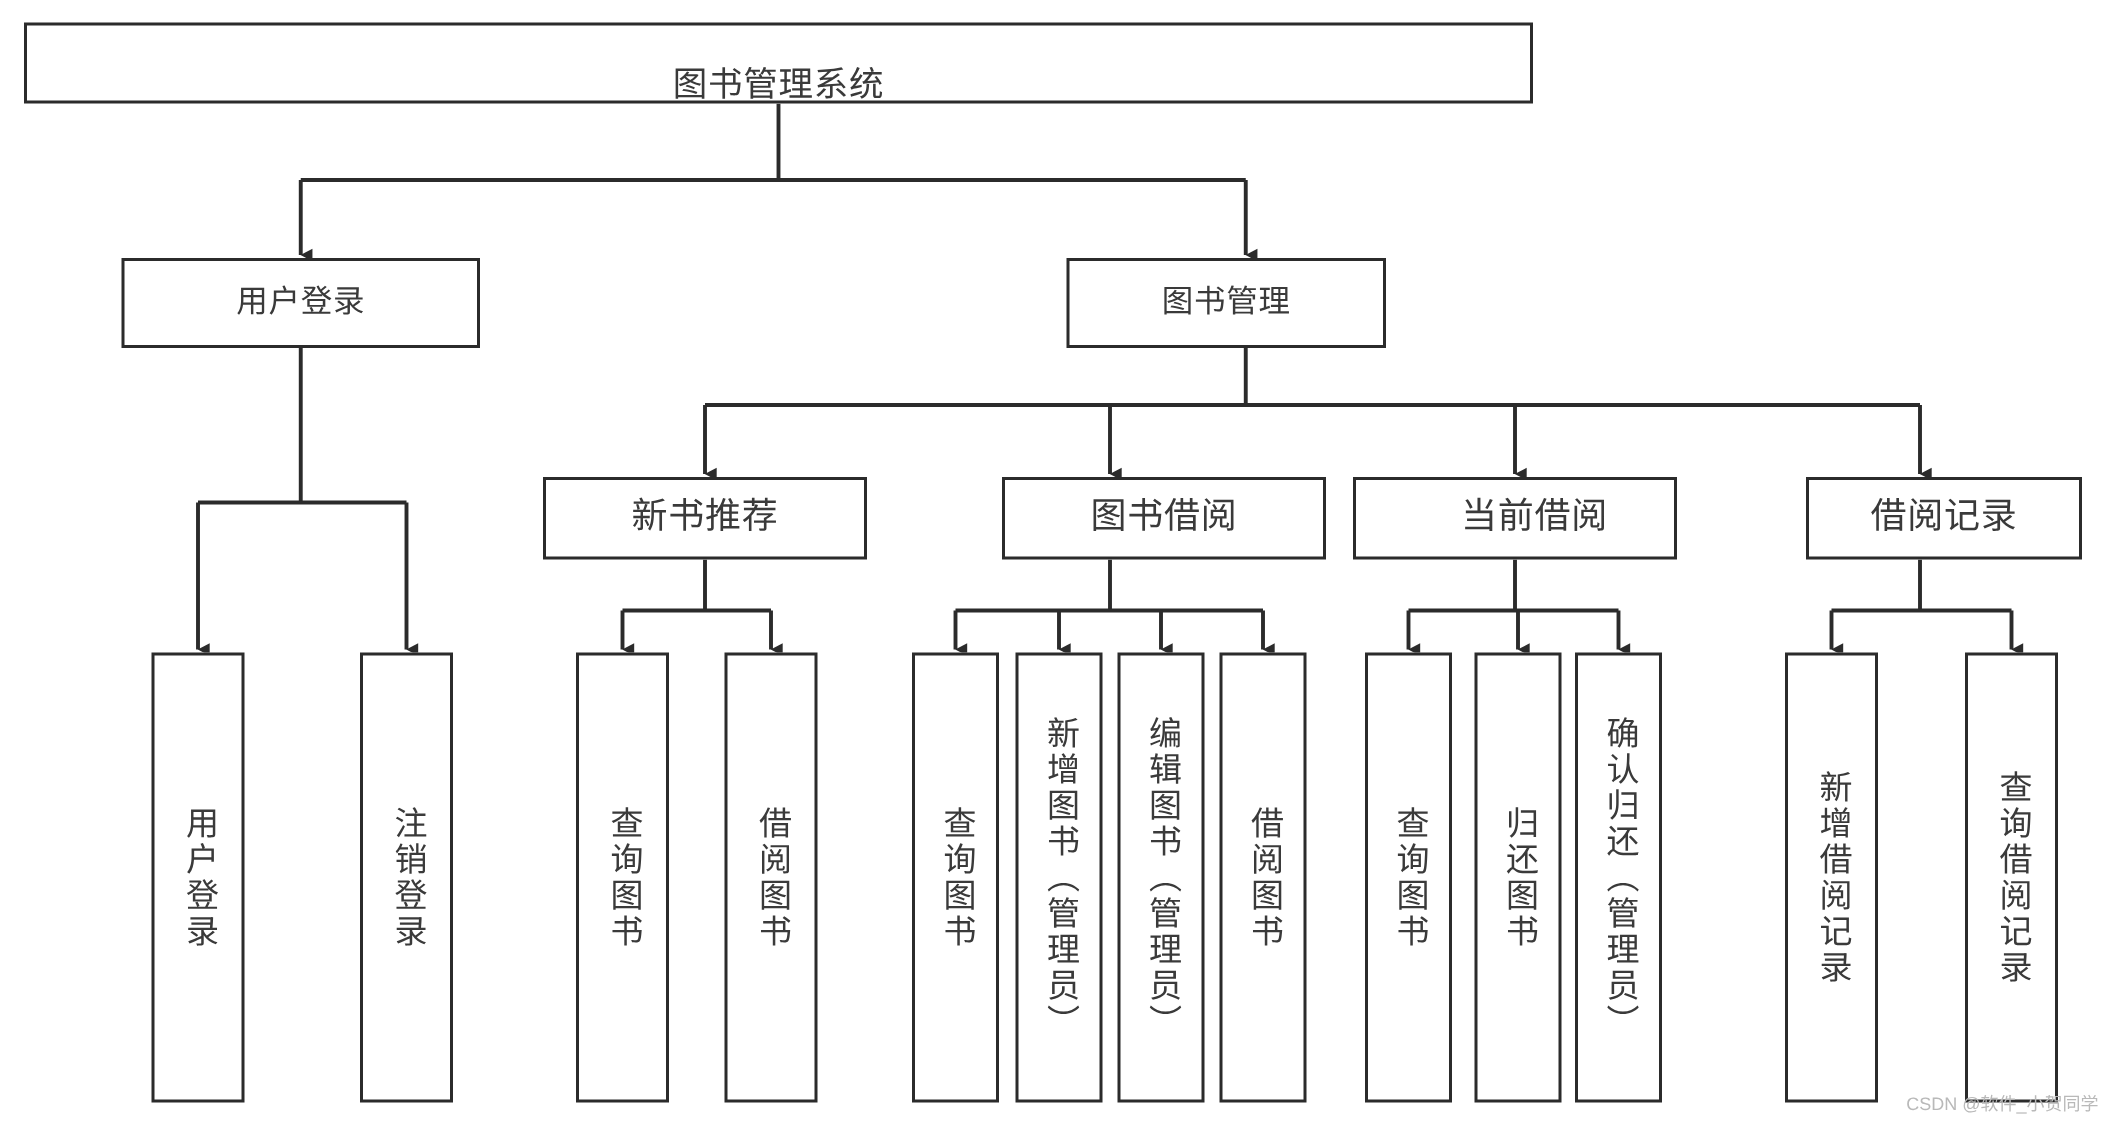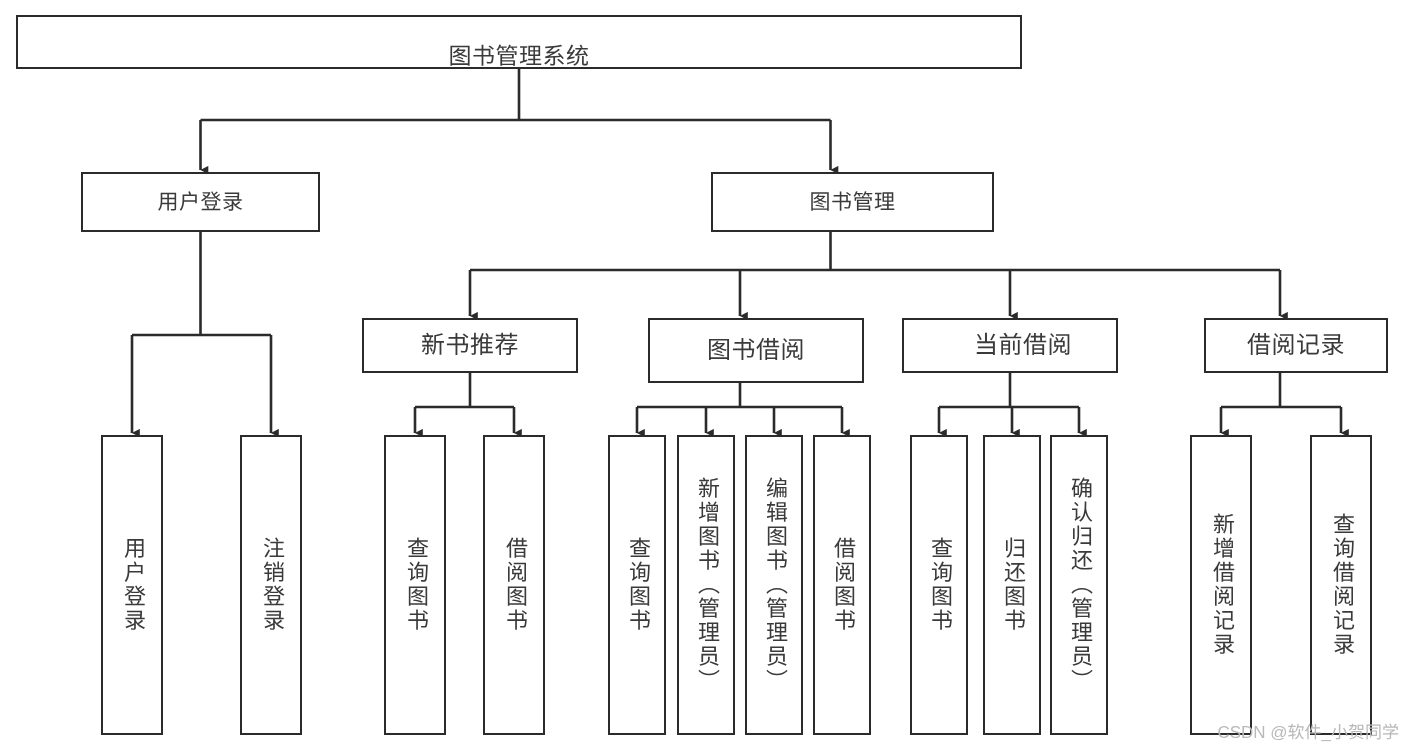--- a/index.html
+++ b/index.html
@@ -61,21 +61,21 @@
     letter-spacing: 2px;
     line-height: 1;
     text-align: left;
     max-height: 100%;
   }
 
   .watermark {
     position: absolute;
     right: 6px;
     bottom: 4px;
-    font-size: 17px;
+    font-size: 12px;
     color: #b9b9b9;
     white-space: nowrap;
     user-select: none;
   }
 </style>
 </head>
 <body>
 
 <div id="diagram-root">
 
@@ -122,27 +122,27 @@
       </g>
   </svg>
 
   <div id="node-layer">
       <div class="node root" style="left: 16px; top: 15px; width: 1006px; height: 54px;">
         <span class="node-label">图书管理系统</span>
       </div>
       <div class="node level2" style="left: 81px; top: 172px; width: 239px; height: 60px;">
         <span class="node-label">用户登录</span>
       </div>
-      <div class="node level2" style="left: 711px; top: 172px; width: 283px; height: 60px;">
+      <div class="node level2" style="left: 711px; top: 172px; width: 213px; height: 60px;">
         <span class="node-label">图书管理</span>
       </div>
       <div class="node level3" style="left: 362px; top: 318px; width: 216px; height: 55px;">
         <span class="node-label">新书推荐</span>
       </div>
-      <div class="node level3" style="left: 648px; top: 318px; width: 216px; height: 65px;">
+      <div class="node level3" style="left: 668px; top: 318px; width: 216px; height: 55px;">
         <span class="node-label">图书借阅</span>
       </div>
       <div class="node level3" style="left: 902px; top: 318px; width: 216px; height: 55px; padding-left: 26px;">
         <span class="node-label">当前借阅</span>
       </div>
       <div class="node level3" style="left: 1170px; top: 318px; width: 184px; height: 55px; margin-left: 34px;">
         <span class="node-label">借阅记录</span>
       </div>
       <div class="node leaf" style="left: 101px; top: 435px; width: 62px; height: 300px;">
         <span class="node-label">用户登录</span>

